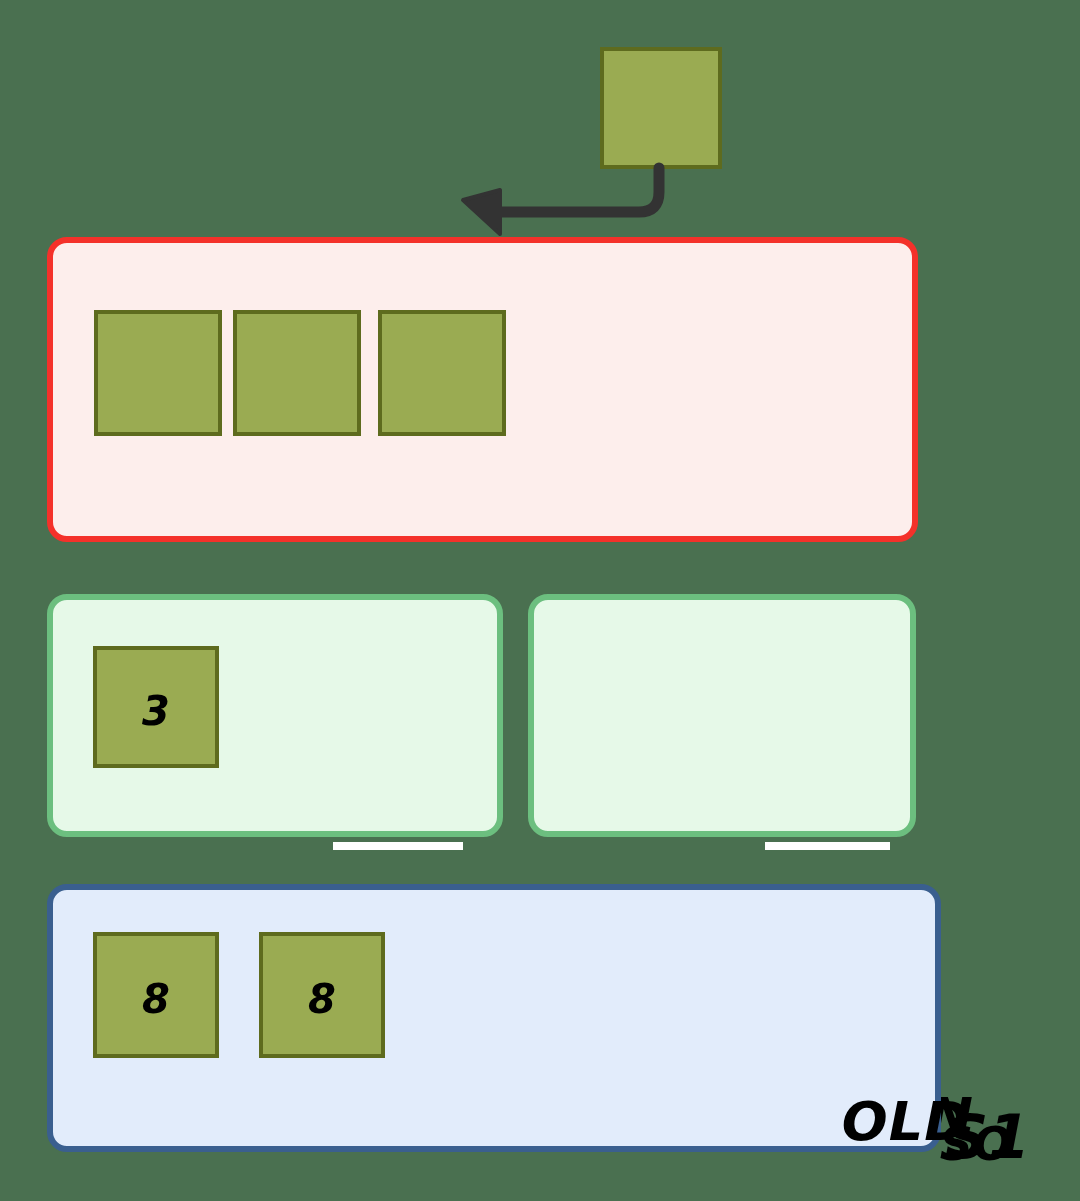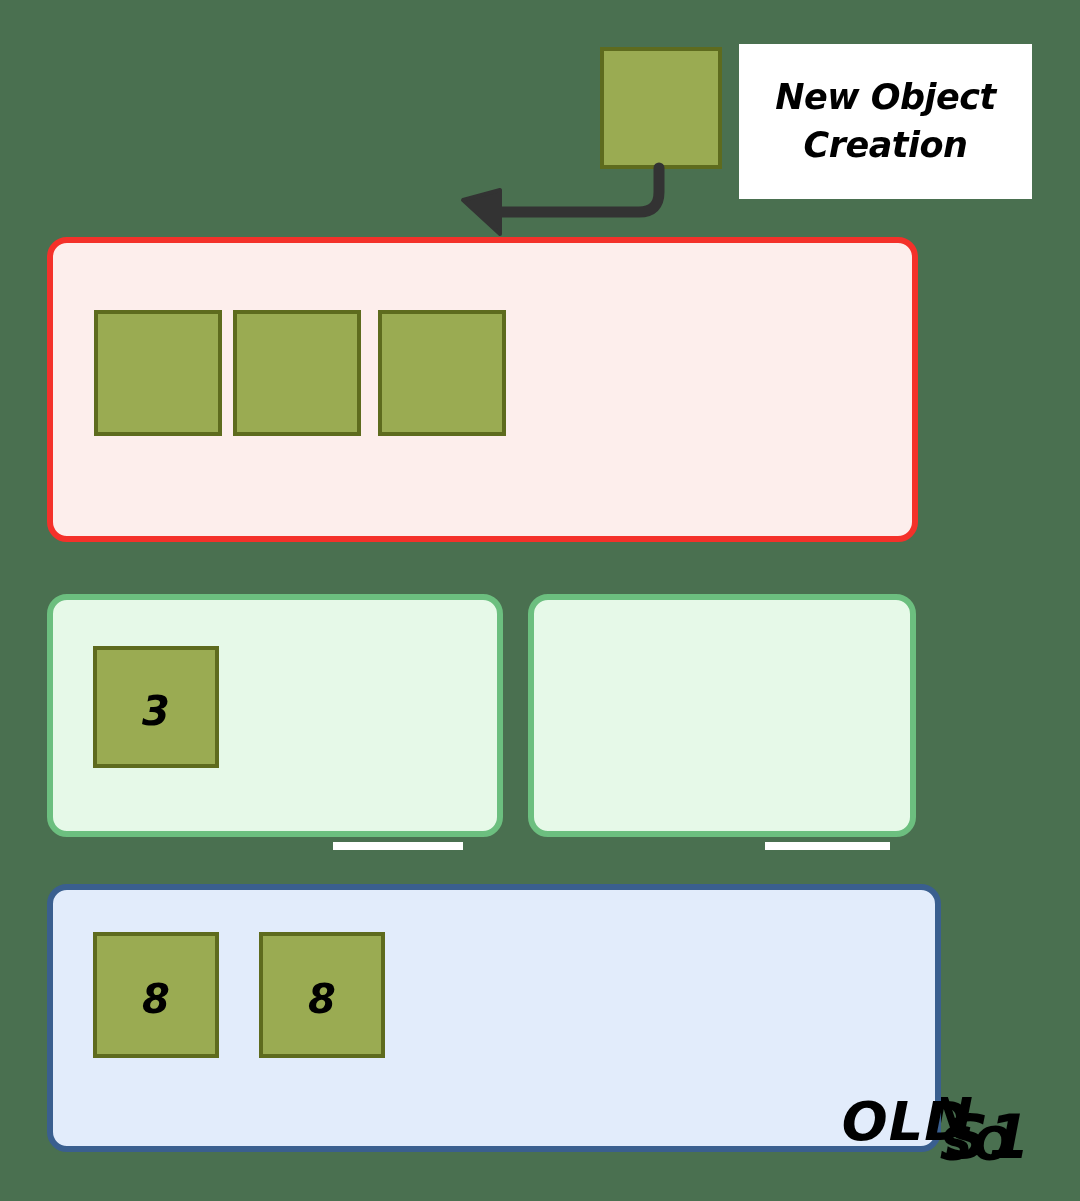--- a/index.html
+++ b/index.html
@@ -183,23 +183,20 @@
 </style>
 </head>
 <body>
 
 <div id="canvas">
 
   <div class="obj-cell" id="new-object">
     <span class="cell-age"></span>
   </div>
 
-  <div id="callout">
-    <span class="callout-text">New Object Creation</span>
-  </div>
 
   <svg id="arrow-svg" viewBox="0 0 1080 1201" xmlns="http://www.w3.org/2000/svg">
     <path d="M 659 168 L 659 192 Q 659 212 639 212 L 500 212" fill="none" stroke="#333333" stroke-width="11" stroke-linecap="round" stroke-linejoin="round"></path>
     <path d="M 500 190 L 500 234 L 463 200 Z" fill="#333333" stroke="#333333" stroke-width="4" stroke-linejoin="round"></path>
   </svg>
 
   <div class="region" id="region-eden"></div>
   <div class="region-label" id="label-eden">EDEN</div>
 
   <div class="obj-cell eden-cell" id="eden-cell-0">

